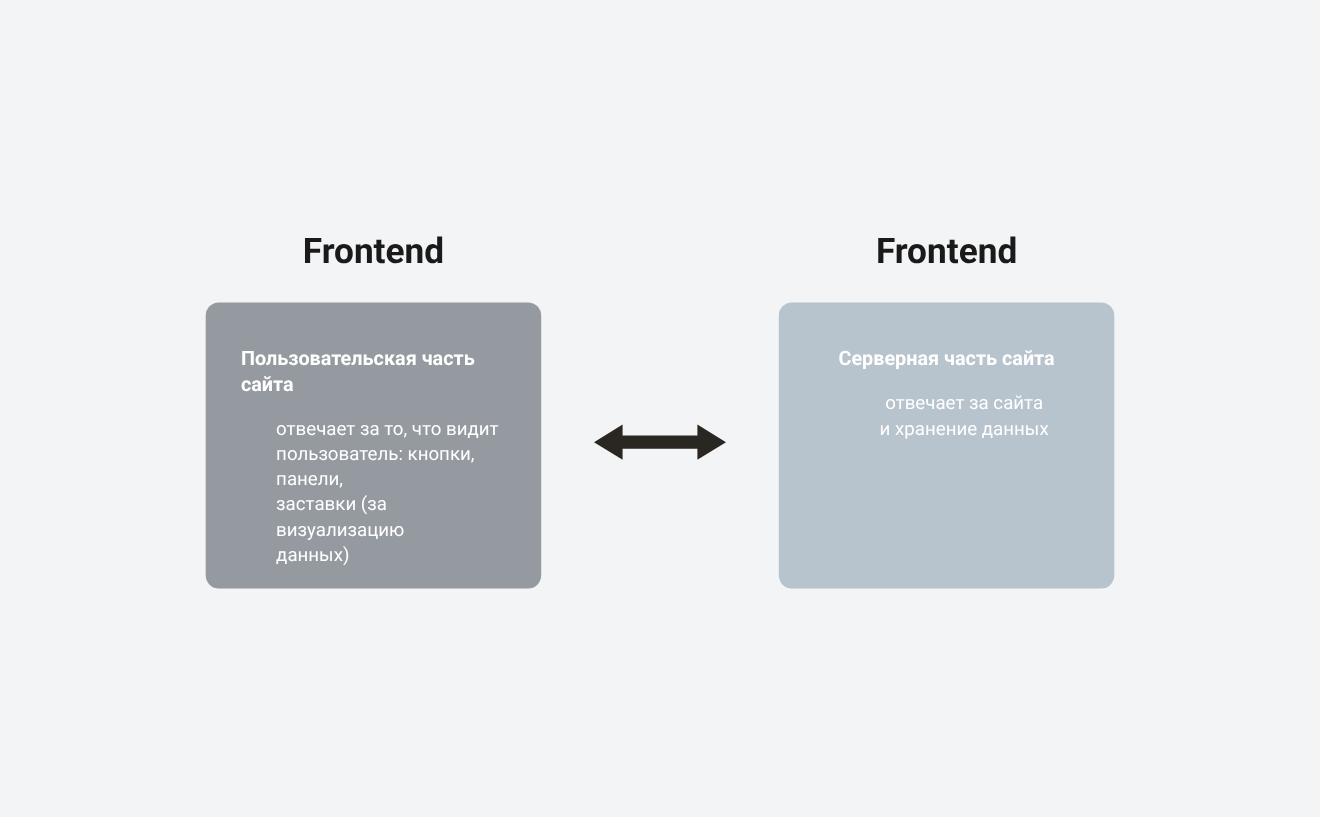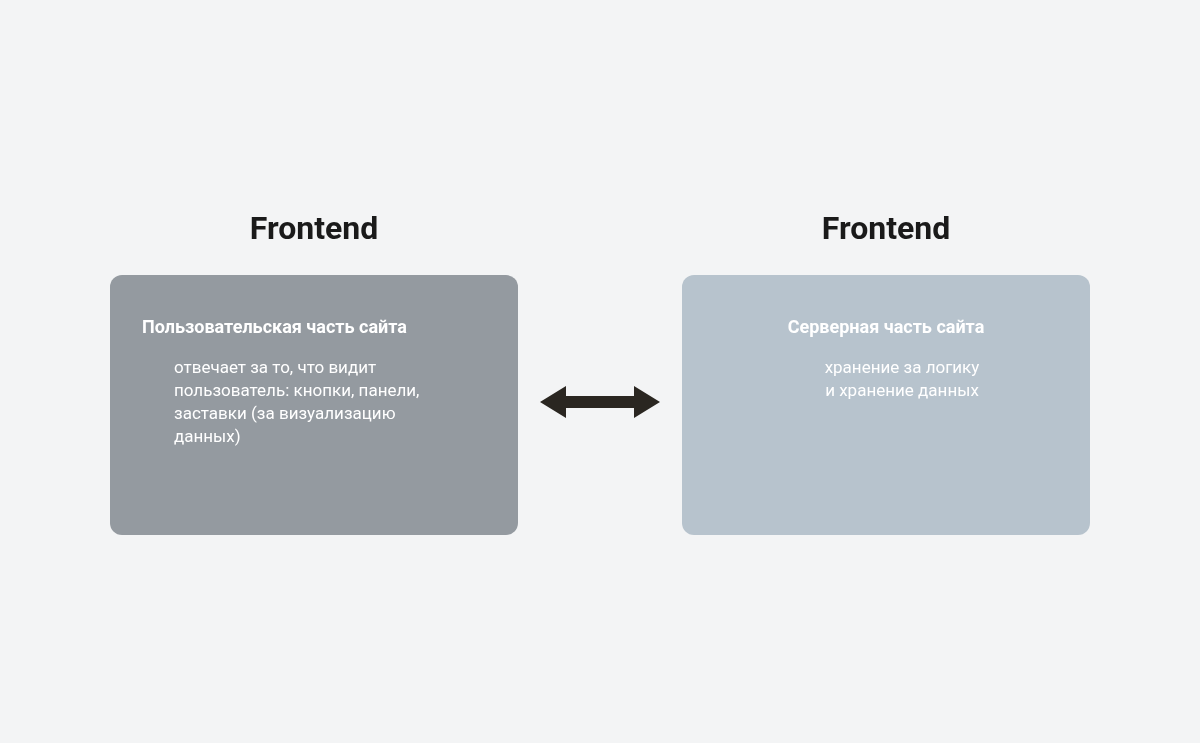--- a/index.html
+++ b/index.html
@@ -13,35 +13,35 @@
       background: #f3f4f5;
       font-family: -apple-system, BlinkMacSystemFont, "Segoe UI", Roboto, Arial, sans-serif;
       display: flex;
       align-items: center;
       justify-content: center;
     }
     .container {
       display: flex;
       align-items: center;
       justify-content: center;
-      gap: 22px;
+      gap: 48px;
     }
     .column {
       display: flex;
       flex-direction: column;
       align-items: center;
     }
     .heading {
       font-size: 32px;
       font-weight: 700;
       color: #1a1a1a;
       margin-bottom: 28px;
     }
     .card {
-      width: 408px;
+      width: 305px;
       height: 260px;
       border-radius: 12px;
       padding: 40px 32px;
       color: #ffffff;
     }
     .card-frontend {
       background: #949aa0;
     }
     .card-backend {
       background: #b7c3cd;
@@ -88,17 +88,17 @@
   <div class="arrow-wrap">
     <svg class="arrow-svg" width="120" height="36" viewBox="0 0 120 36">
       <polygon points="0,18 26,2 26,12 94,12 94,2 120,18 94,34 94,24 26,24 26,34"></polygon>
     </svg>
   </div>
 
   <div class="column">
     <div class="heading">Frontend</div>
     <div class="card card-backend">
       <div class="card-title">Серверная часть сайта</div>
-      <div class="card-desc">хранение за логику
+      <div class="card-desc">отвечает за сайта
 и хранение данных</div>
     </div>
   </div>
 </div>
 
 </body></html>

